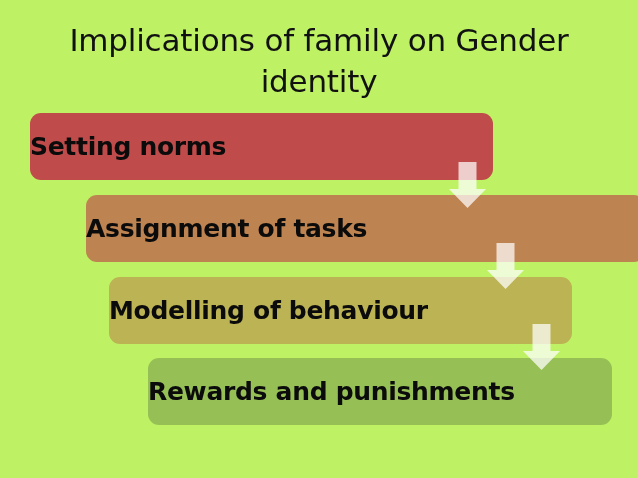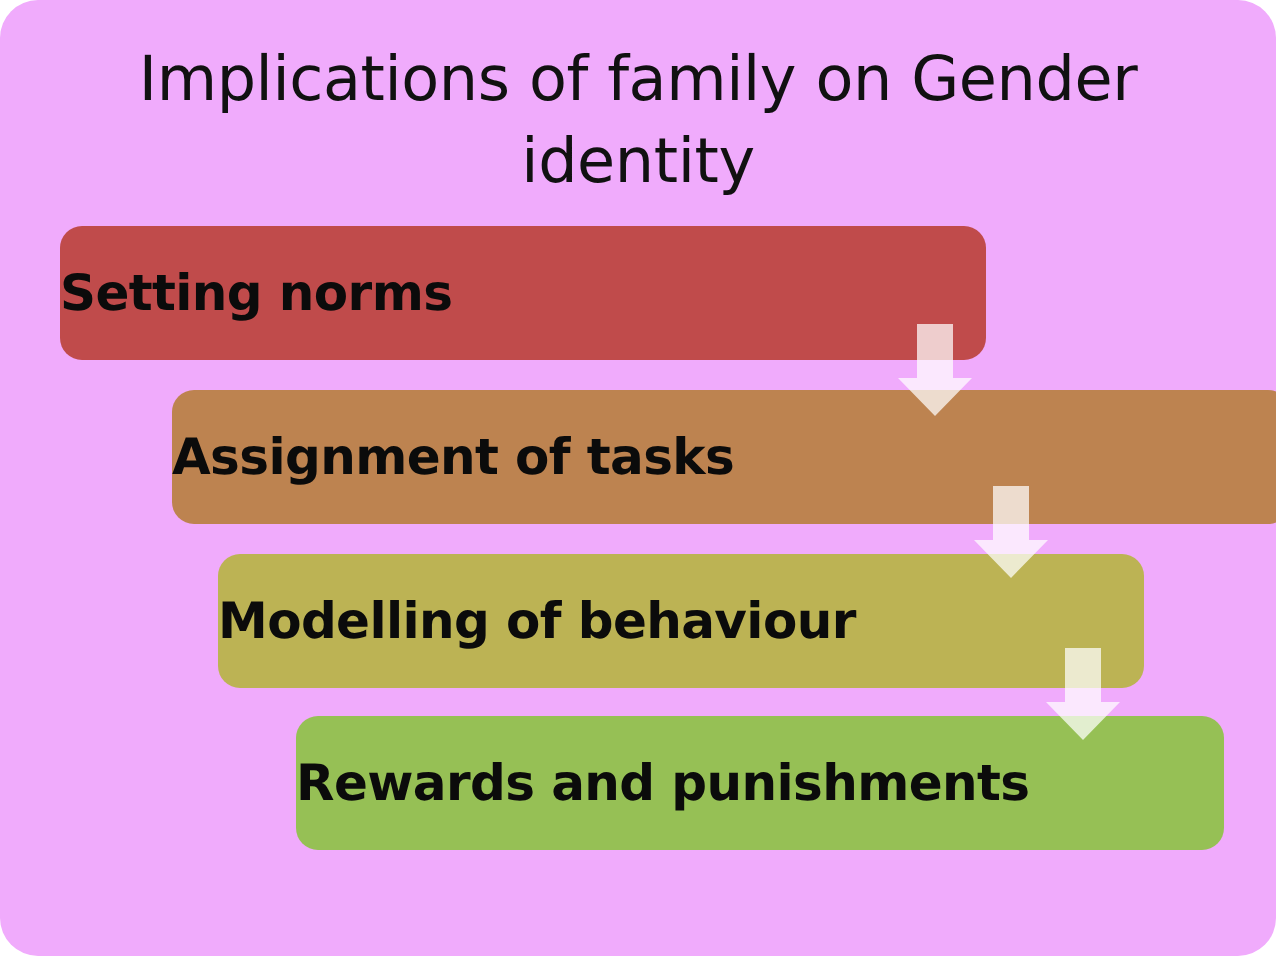--- a/index.html
+++ b/index.html
@@ -66,21 +66,21 @@
   }
   .arrow svg { display: block; width: 100%; height: 100%; }
 
   #arrow-1 { left: 449px; top: 162px; }
   #arrow-2 { left: 487px; top: 243px; }
   #arrow-3 { left: 523px; top: 324px; }
 </style>
 </head>
 <body>
 
-<div id="slide" style="background: #f0abfc; border-radius: 19px;">
+<div id="slide" style="background: #bef264;">
 
   <div id="slide-title" style="color: rgb(17, 17, 17);">Implications of family on Gender identity</div>
 
   <div class="bar" id="bar-1" style="background: rgb(192, 75, 75);">
     <span class="bar-label" style="color: rgb(11, 11, 11);">Setting norms</span>
   </div>
 
   <div class="bar" id="bar-2" style="background: rgb(189, 131, 80);">
     <span class="bar-label" style="color: rgb(11, 11, 11);">Assignment of tasks</span>
   </div>

